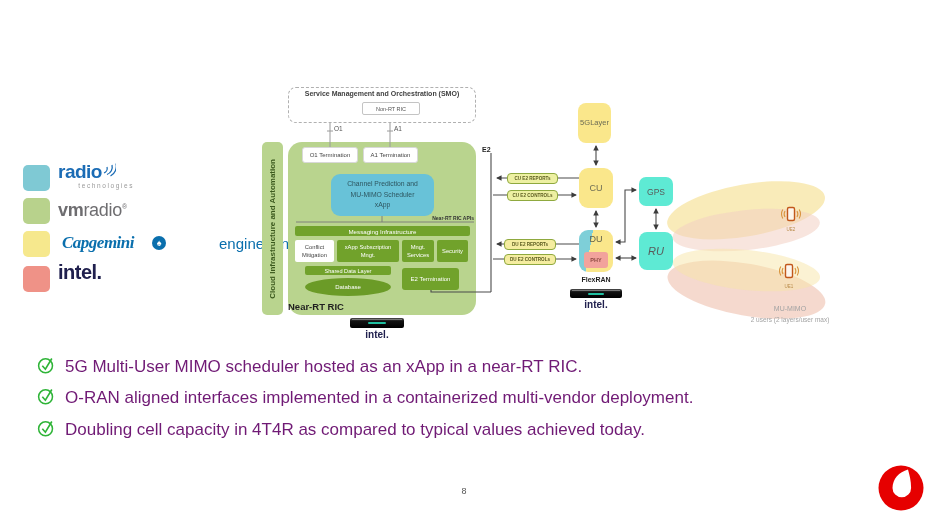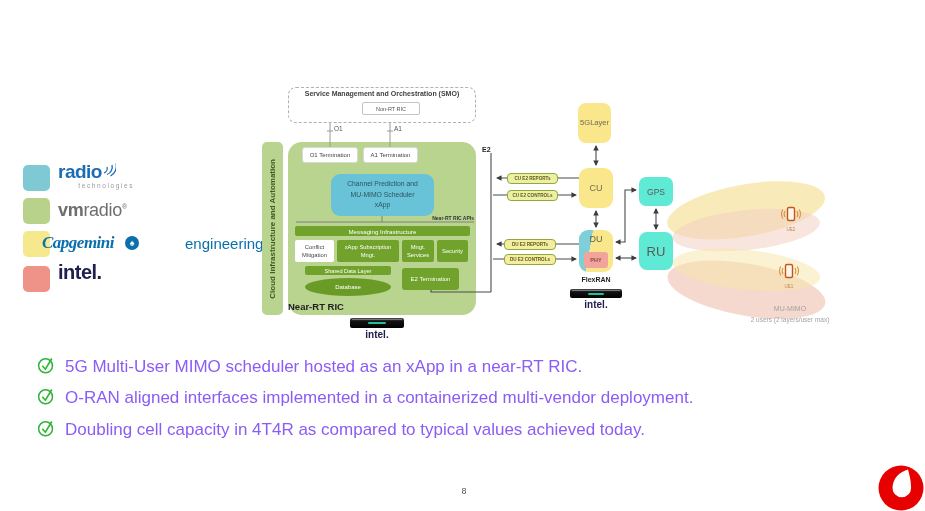--- a/index.html
+++ b/index.html
@@ -21,21 +21,21 @@
   #sw-capgemini{left:23px;top:231px;background:#f6e88d;}
   #sw-intel{left:23px;top:266px;background:#ef9287;}
 
   #logo-cohere{left:58px;top:162px;}
   .co-row{display:flex;align-items:flex-start;}
   .co-text{font-size:19px;font-weight:700;color:#1b6cb5;letter-spacing:-0.5px;line-height:1;}
   .co-sub{font-size:6.5px;color:#9a9a9a;letter-spacing:1.6px;text-align:right;width:76px;margin-top:1px;}
   #logo-vmware{left:58px;top:200px;font-size:18px;color:#6e6d70;letter-spacing:-0.3px;}
   #logo-vmware .vm{font-weight:700;}
   #logo-vmware .mark{font-size:7px;vertical-align:super;}
-  #logo-capgemini{left:42px;top:233px;display:flex;align-items:center;gap:11px;}
+  #logo-capgemini{left:62px;top:233px;display:flex;align-items:center;gap:18px;}
   .cap-script{font-family:"Liberation Serif",serif;font-style:italic;font-weight:700;
               font-size:17px;color:#0a6fad;letter-spacing:-0.5px;}
   .cap-spade{width:14px;height:14px;border-radius:50%;background:#0a6fad;color:#fff;
              font-size:9px;line-height:14px;text-align:center;}
   .cap-rest{font-size:15px;color:#0a6fad;margin-left:35px;}
   #logo-intel{left:58px;top:261px;font-size:20px;font-weight:600;color:#20204e;letter-spacing:-0.5px;}
   .intel-small{font-weight:600;color:#20204e;font-size:10px;text-align:center;}
 
   
   #cloud-bar{left:262px;top:142px;width:21px;height:173px;background:#b9d48e;border-radius:5px;
@@ -85,40 +85,40 @@
   .gbox{background:#5eead4;color:#5a5a5a;}
   #core{left:578px;top:103px;width:33px;height:40px;border-radius:8px;font-size:7.5px;line-height:1.5;}
   #cu{left:579px;top:168px;width:34px;height:40px;border-radius:9px;font-size:9px;}
   #du{left:579px;top:230px;width:34px;height:42px;border-radius:9px;font-size:9px;color:#5f5f49;
       background:linear-gradient(100deg,#7ecfd8 0 34%,#fae78b 34%);
       align-items:flex-start;padding-top:4px;}
   #phy{left:584px;top:252px;width:24px;height:16px;background:#f2a39c;border-radius:3px;
        font-size:5.5px;font-weight:700;color:#8d4a42;}
   #flexran{left:570px;top:276px;width:52px;font-size:7px;font-weight:700;color:#1f1f1f;text-align:center;}
   #gps{left:639px;top:177px;width:34px;height:29px;border-radius:7px;font-size:8.5px;}
-  #ru{left:639px;top:232px;width:34px;height:38px;border-radius:8px;font-size:13px;}
+  #ru{left:639px;top:232px;width:34px;height:38px;border-radius:8px;font-size:11px;font-style:italic;}
   .e2box{position:absolute;border:1px solid #8fa93f;border-radius:4px;display:flex;align-items:center;
          justify-content:center;font-size:4.6px;font-weight:700;color:#5c5c20;box-sizing:border-box;}
   .e2cu{background:#edf0a2;} .e2du{background:#f5eda0;}
   #cu-reports{left:507px;top:173px;width:51px;height:11px;}
   #cu-controls{left:507px;top:190px;width:51px;height:11px;}
   #du-reports{left:504px;top:239px;width:52px;height:11px;}
   #du-controls{left:504px;top:254px;width:52px;height:11px;}
 
   
   .ue{position:absolute;width:30px;text-align:center;}
   #ue2{left:776px;top:205px;} #ue1{left:774px;top:262px;}
   .ue-label{font-size:4.5px;color:#b98c4a;margin-top:-2px;}
   #mumimo-cap{left:730px;top:305px;width:120px;font-size:7px;color:#a3a3a3;text-align:center;}
   #mumimo-sub{left:720px;top:316px;width:140px;font-size:6.5px;color:#a3a3a3;text-align:center;}
 
   
   .bullet{position:absolute;left:37px;display:flex;gap:9px;align-items:flex-start;}
   #bullet-0{top:355px;} #bullet-1{top:386px;} #bullet-2{top:418px;} #bullet-3{top:449px;}
-  .bullet-text{font-size:17px;color:#8b5cf6;line-height:1.25;padding-top:1px;white-space:nowrap;}
+  .bullet-text{font-size:17px;color:#701a75;line-height:1.25;padding-top:1px;white-space:nowrap;}
 
   #page-num{left:450px;top:486px;width:28px;font-size:9px;color:#555;text-align:center;}
   #vodafone{left:877px;top:464px;width:48px;height:48px;}
   #overlay{left:0;top:0;width:925px;height:511px;pointer-events:none;}
 </style>
 </head>
 <body>
 
 <div id="slide">
 

